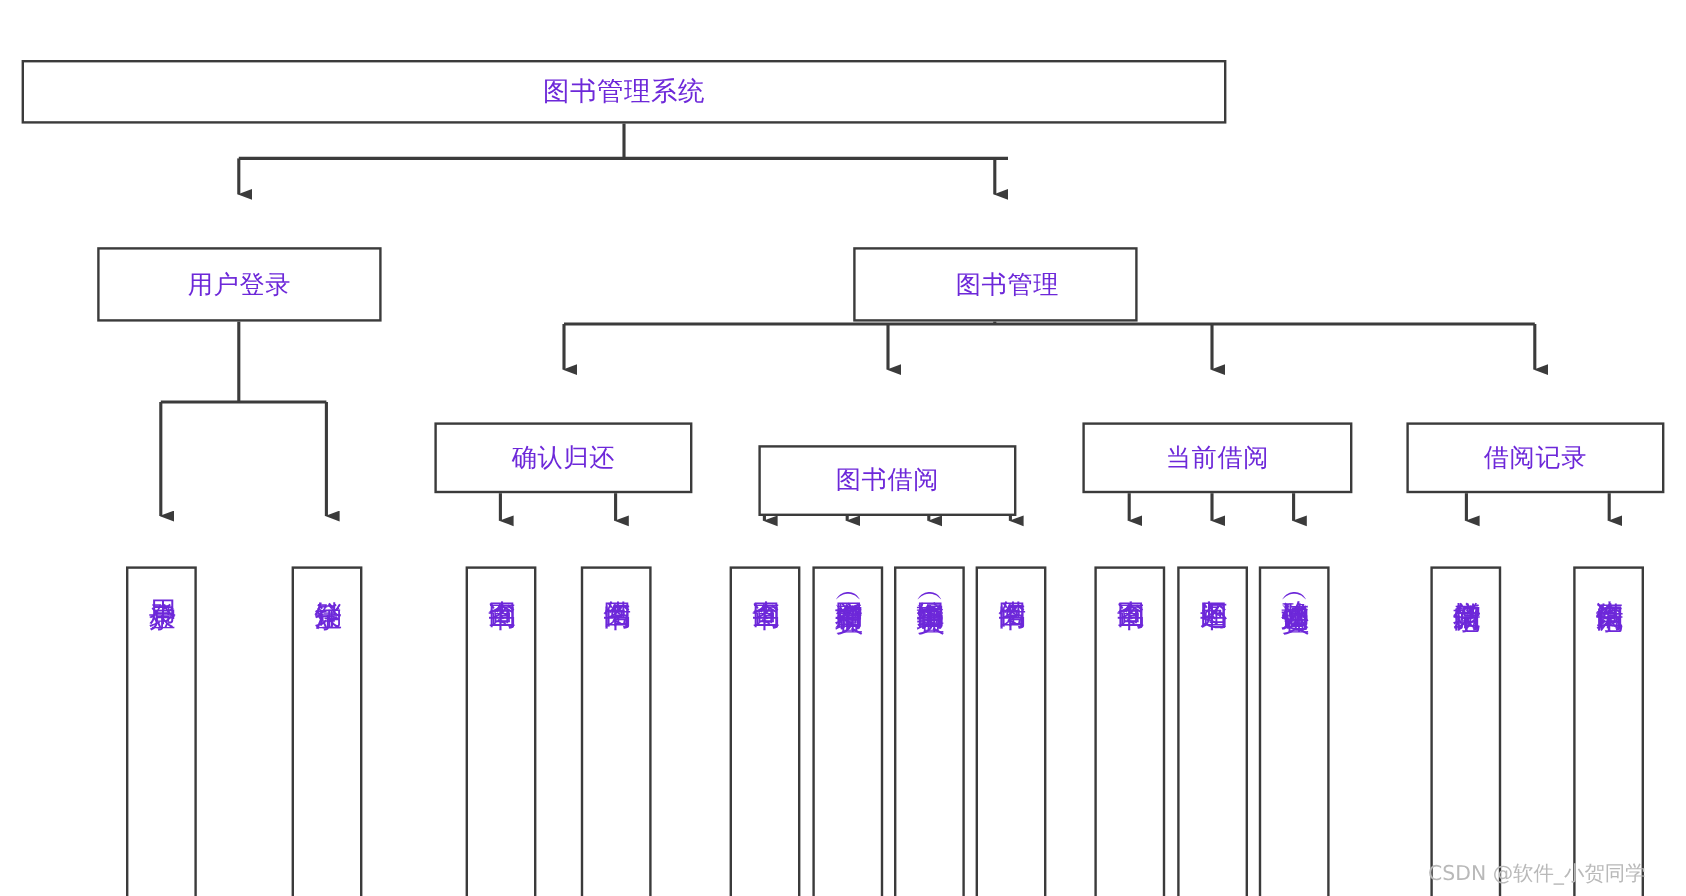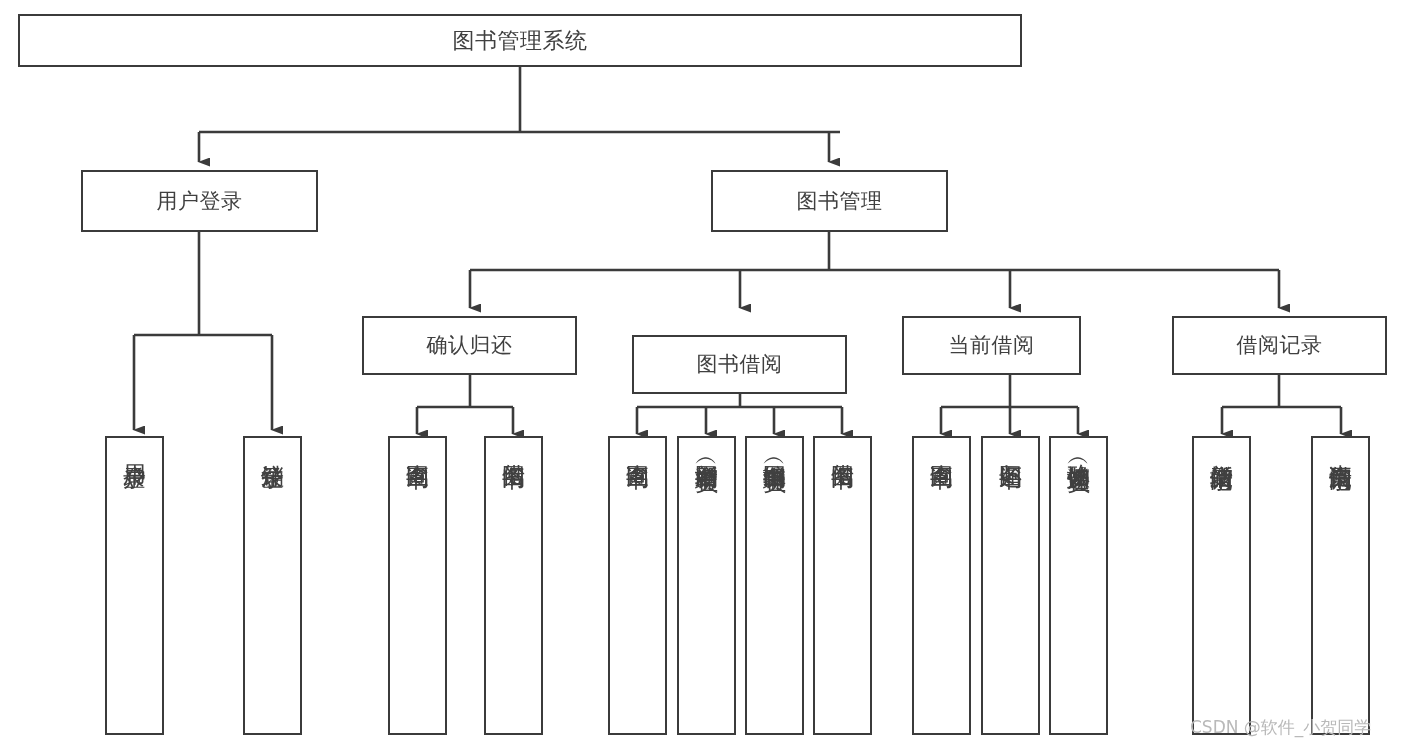--- a/index.html
+++ b/index.html
@@ -24,21 +24,22 @@
     pointer-events: none;
   }
   .node {
     position: absolute;
     box-sizing: border-box;
     border: 2px solid #3b3b3b;
     background: #ffffff;
     display: flex;
     align-items: center;
     justify-content: center;
-    color: #404040;
+    color: #6d28d9;
+    margin-top: 36px;
   }
   .node .label {
     display: block;
     text-align: center;
     line-height: 1.05;
     letter-spacing: 0.5px;
   }
   .node.horiz .label {
     font-size: 21px;
   }
@@ -132,21 +133,21 @@
   <div class="node horiz" style="left:711px; top:170px; width:237px; height:62px;padding-left:20px;">
     <span class="label">图书管理</span>
   </div>
 
   <div class="node horiz" style="left:362px; top:316px; width:215px; height:59px;">
     <span class="label">确认归还</span>
   </div>
   <div class="node horiz" style="left:632px; top:335px; width:215px; height:59px;">
     <span class="label">图书借阅</span>
   </div>
-  <div class="node horiz" style="left:902px; top:316px; width:179px; height:59px;justify-content:center;">
+  <div class="node horiz" style="left:902px; top:316px; width:225px; height:59px;justify-content:center;">
     <span class="label">当前借阅</span>
   </div>
   <div class="node horiz" style="left:1172px; top:316px; width:215px; height:59px;">
     <span class="label">借阅记录</span>
   </div>
 
   <div class="node vert" style="left:105px; top:436px; width:59px; height:299px;">
     <span class="label">用户登录</span>
   </div>
   <div class="node vert" style="left:243px; top:436px; width:59px; height:299px;">

